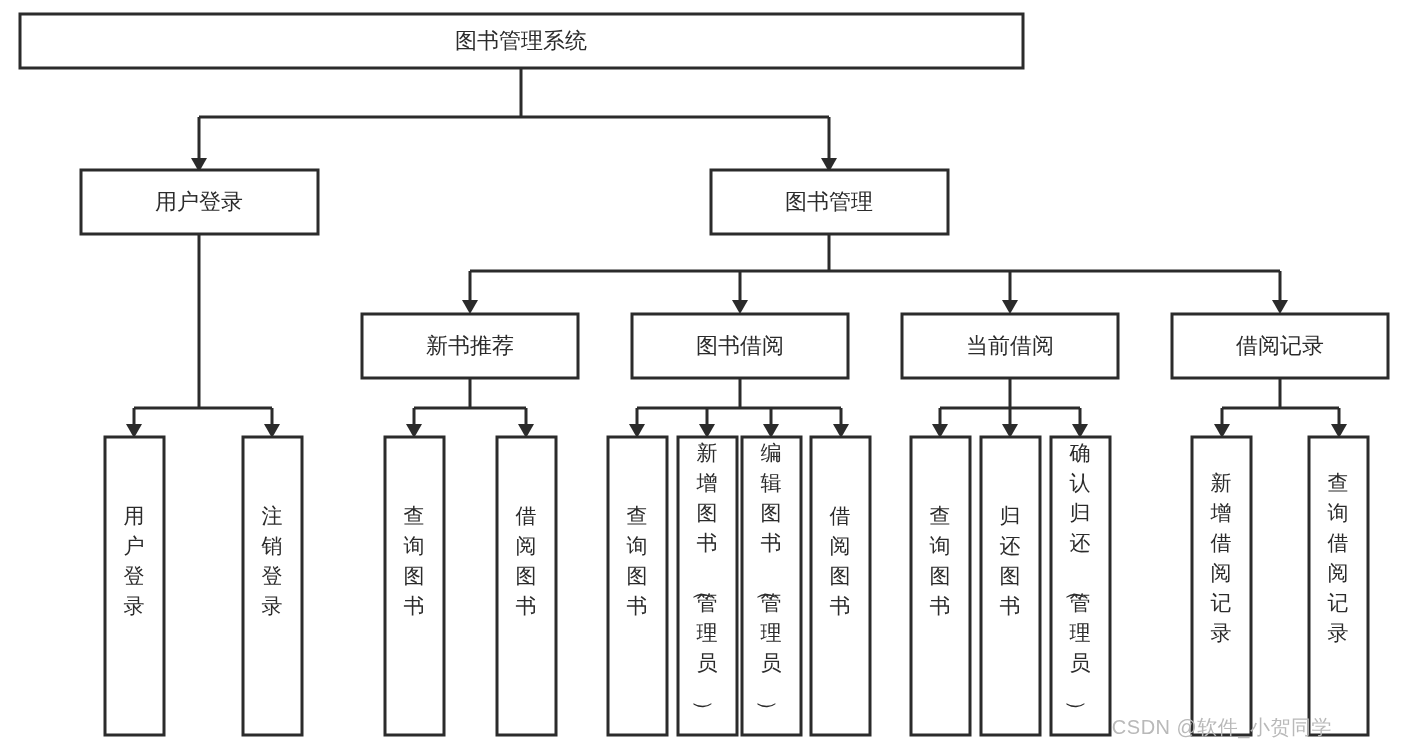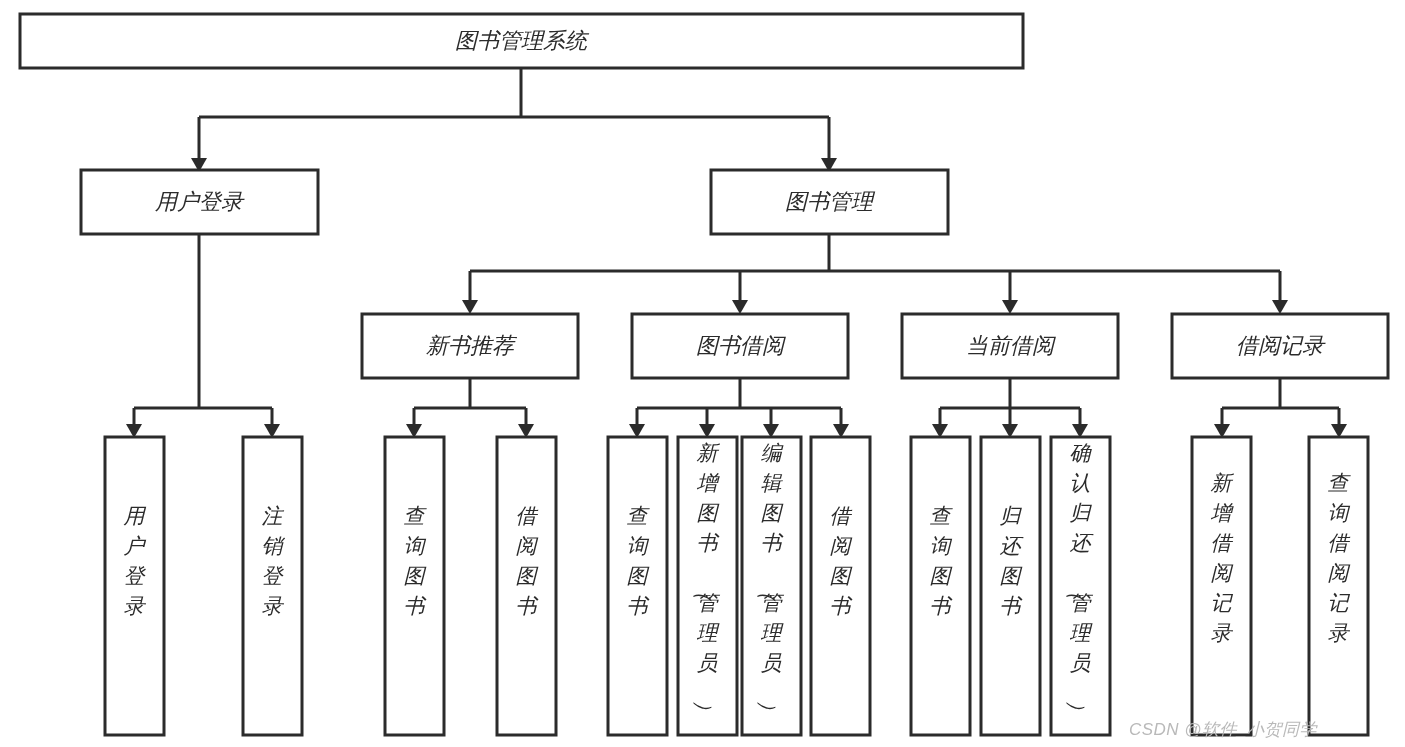--- a/index.html
+++ b/index.html
@@ -13,21 +13,20 @@
     overflow: hidden;
     font-family: "Liberation Sans", "DejaVu Sans", sans-serif;
     position: relative;
   }
   #chart-root {
     position: absolute;
     top: 0;
     left: 0;
     width: 1344px;
     height: 747px;
-    font-style: italic;
   }
   .node-box {
     fill: #ffffff;
     stroke: #2b2b2b;
     stroke-width: 3;
   }
   .node-label {
     fill: #2b2b2b;
     font-family: "Liberation Sans", "DejaVu Sans", sans-serif;
     font-size: 22px;
@@ -44,24 +43,24 @@
     stroke: #2b2b2b;
     stroke-width: 3;
     fill: none;
   }
   .arrow-head {
     fill: #2b2b2b;
     stroke: none;
   }
   .watermark {
     position: absolute;
-    right: 27px;
+    right: 12px;
     bottom: 6px;
     color: #b9b9b9;
-    font-size: 17px;
+    font-size: 20px;
     font-family: "Liberation Sans", "DejaVu Sans", sans-serif;
     white-space: nowrap;
     letter-spacing: 0.5px;
   }
 </style>
 </head>
 <body>
 
 <div id="chart-root">
   <svg width="1405" height="747" viewBox="0 0 1405 747" xmlns="http://www.w3.org/2000/svg">

